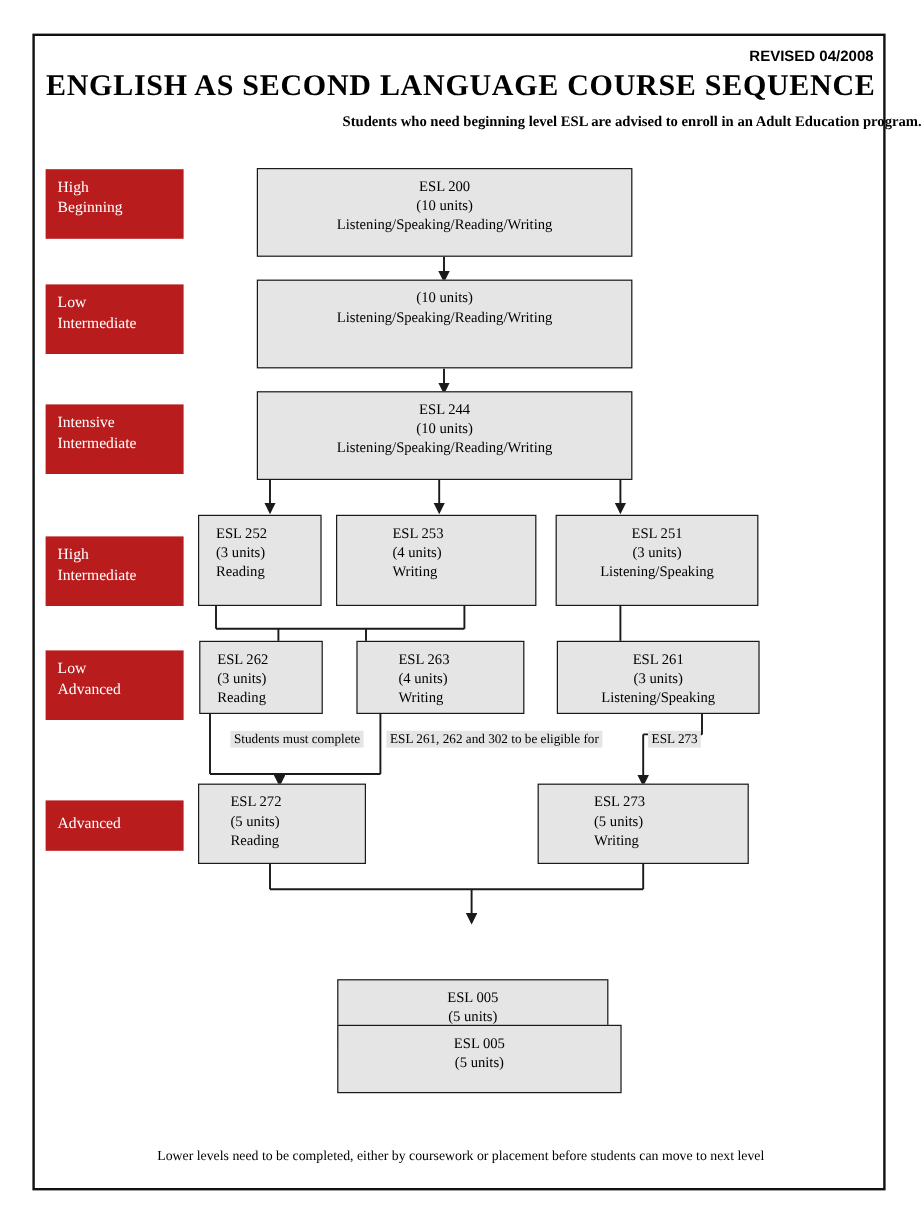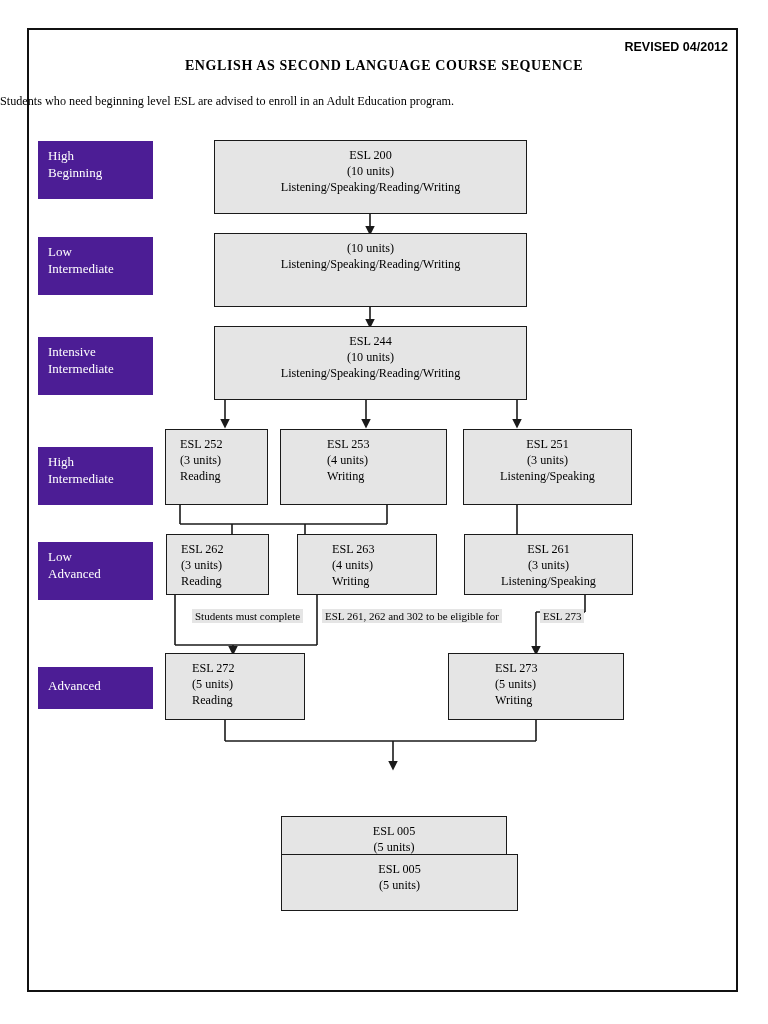--- a/index.html
+++ b/index.html
@@ -36,48 +36,48 @@
     font-weight: bold;
     letter-spacing: 0px;
     font-family: "Liberation Sans", sans-serif;
   }
   .main-title {
     position: absolute;
     left: 0;
     right: 0;
     top: 58px;
     text-align: center;
-    font-size: 14px;
+    font-size: 25px;
     font-weight: bold;
     letter-spacing: 0.6px;
     font-family: "Liberation Serif", serif;
   }
   .subtitle {
     position: absolute;
     left: 0;
     right: 0;
     top: 94px;
-    text-align: left;
+    text-align: right;
     font-size: 12.2px;
-    font-weight: normal;
+    font-weight: bold;
     font-family: "Liberation Serif", serif;
   }
   .footer-note {
     position: absolute;
     left: 0;
     right: 0;
     top: 958px;
     text-align: center;
     font-size: 11.5px;
     font-family: "Liberation Serif", serif;
   }
   
   .level-label {
     position: absolute;
-    background: #4c1d95;
+    background: #b91c1c;
     color: #ffffff;
     font-size: 13px;
     line-height: 1.28;
     padding: 7px 0 7px 10px;
     box-sizing: border-box;
     font-family: "Liberation Serif", serif;
   }
   
   .course-box {
     position: absolute;
@@ -112,21 +112,21 @@
     padding: 1px 3px;
   }
 </style>
 </head>
 <body>
 
 <div id="page">
 
   <div class="page-border"></div>
 
-  <div class="revised">REVISED 04/2012</div>
+  <div class="revised">REVISED 04/2008</div>
   <div class="main-title">ENGLISH AS SECOND LANGUAGE COURSE SEQUENCE</div>
   <div class="subtitle">Students who need beginning level ESL are advised to enroll in an Adult Education program.</div>
 
   <div class="level-label" style="left:38px; top:141px; width:115px; height:58px;">
     <span class="cline">High</span>
     <span class="cline">Beginning</span>
   </div>
 
   <div class="level-label" style="left:38px; top:237px; width:115px; height:58px;">
     <span class="cline">Low</span>
@@ -293,14 +293,15 @@
     </div>
   </div>
 
   <div class="course-box center" style="left:281px; top:854px; width:237px; height:57px;">
     <div class="cb-inner">
       <span class="cline">ESL 005</span>
       <span class="cline">(5 units)</span>
     </div>
   </div>
 
+  <div class="footer-note">Lower levels need to be completed, either by coursework or placement before students can move to next level</div>
 
 </div>
 
 </body></html>

